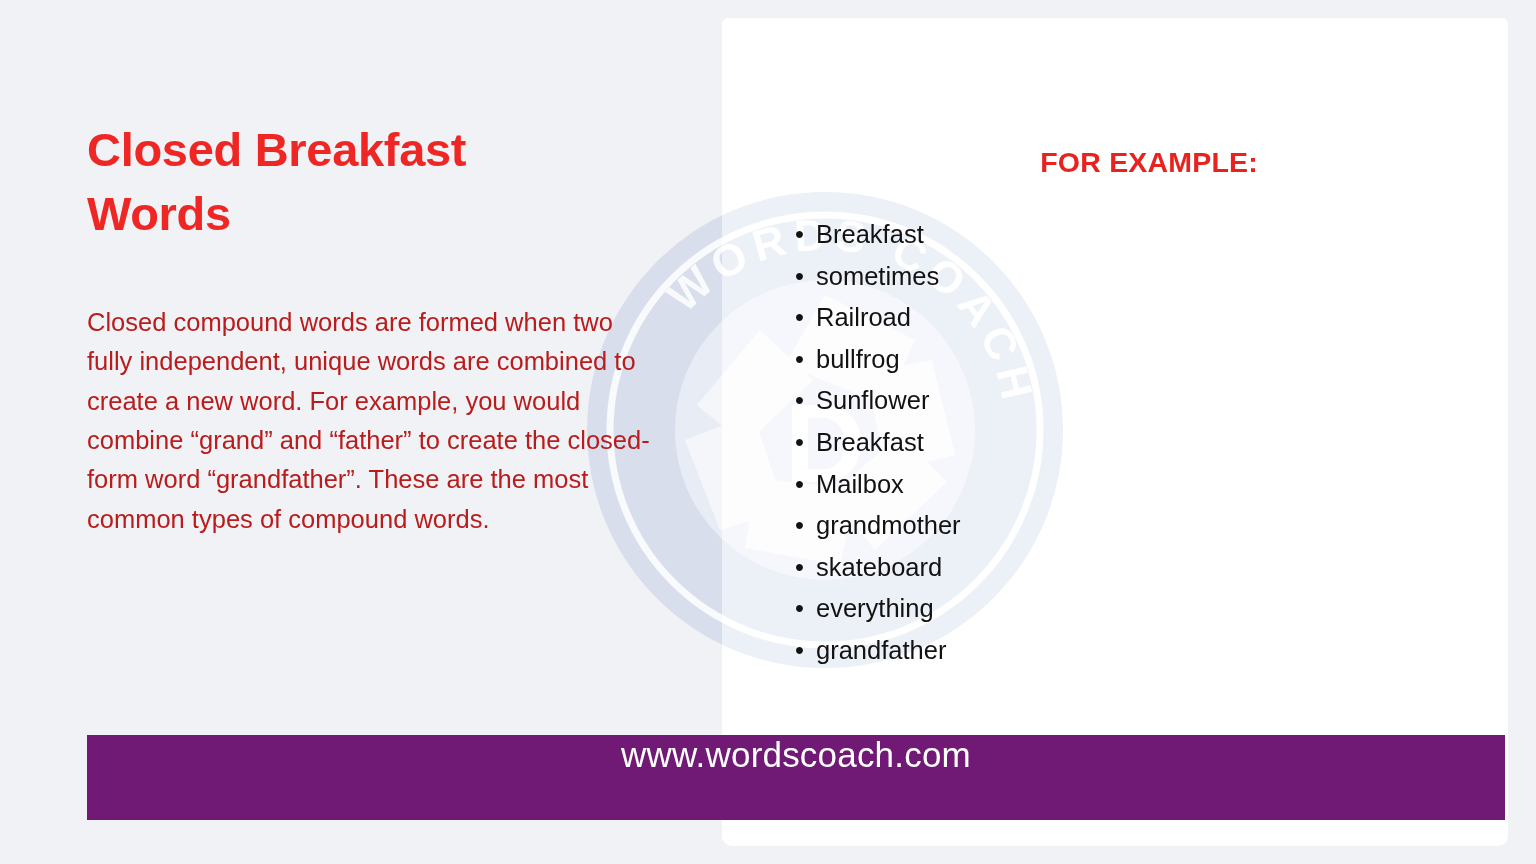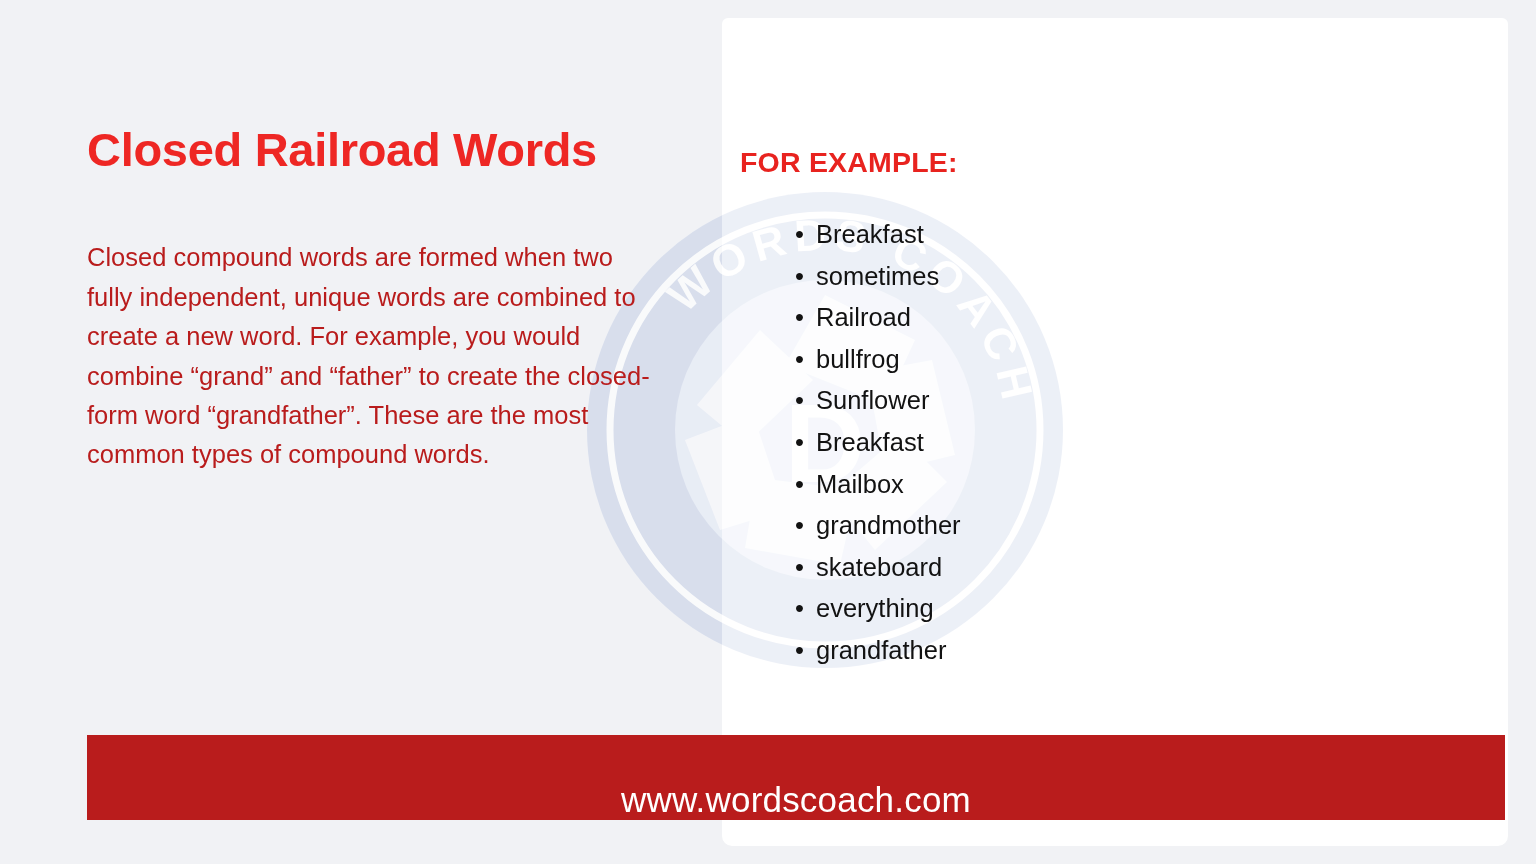--- a/index.html
+++ b/index.html
@@ -73,24 +73,24 @@
     font-size: 25.5px;
     line-height: 1.545;
     color: #b91c1c;
     font-weight: 400;
     max-width: 570px;
   }
 
   
   .example-heading {
     position: absolute;
-    left: 740px;
+    left: 758px;
     top: 146px;
     width: 500px;
-    text-align: left;
+    text-align: right;
     margin: 0;
     font-size: 28.5px;
     font-weight: bold;
     color: #e8231f;
     letter-spacing: 0.2px;
   }
 
   .example-list {
     position: absolute;
     left: 795px;
@@ -118,23 +118,23 @@
     color: #121212;
   }
 
   
   .footer-bar {
     position: absolute;
     left: 87px;
     top: 735px;
     width: 1418px;
     height: 85px;
-    background: #b91c1c;
+    background: #701a75;
     display: flex;
-    align-items: flex-end;
+    align-items: flex-start;
     justify-content: center;
   }
   .footer-url {
     color: #ffffff;
     font-size: 35px;
     font-weight: 400;
     letter-spacing: 0.2px;
   }
 </style>
 </head>
@@ -174,21 +174,21 @@
         </text>
       </g>
 
       <g clip-path="url(#cardClip)" opacity="0.45">
         <rect x="137" y="0" width="343" height="480" fill="#ffffff"></rect>
       </g>
     </svg>
   </div>
 
   <div class="left-col">
-    <h1 class="title">Closed Railroad Words</h1>
+    <h1 class="title">Closed Breakfast Words</h1>
     <p class="body-text">Closed compound words are formed when two fully independent, unique words are combined to create a new word. For example, you would combine “grand” and “father” to create the closed-form word “grandfather”. These are the most common types of compound words.</p>
   </div>
 
   <h2 class="example-heading">FOR EXAMPLE:</h2>
 
   <ul class="example-list" id="example-list">
       <li><span class="bullet">•</span><span>Breakfast</span></li>
       <li><span class="bullet">•</span><span>sometimes</span></li>
       <li><span class="bullet">•</span><span>Railroad</span></li>
       <li><span class="bullet">•</span><span>bullfrog</span></li>

